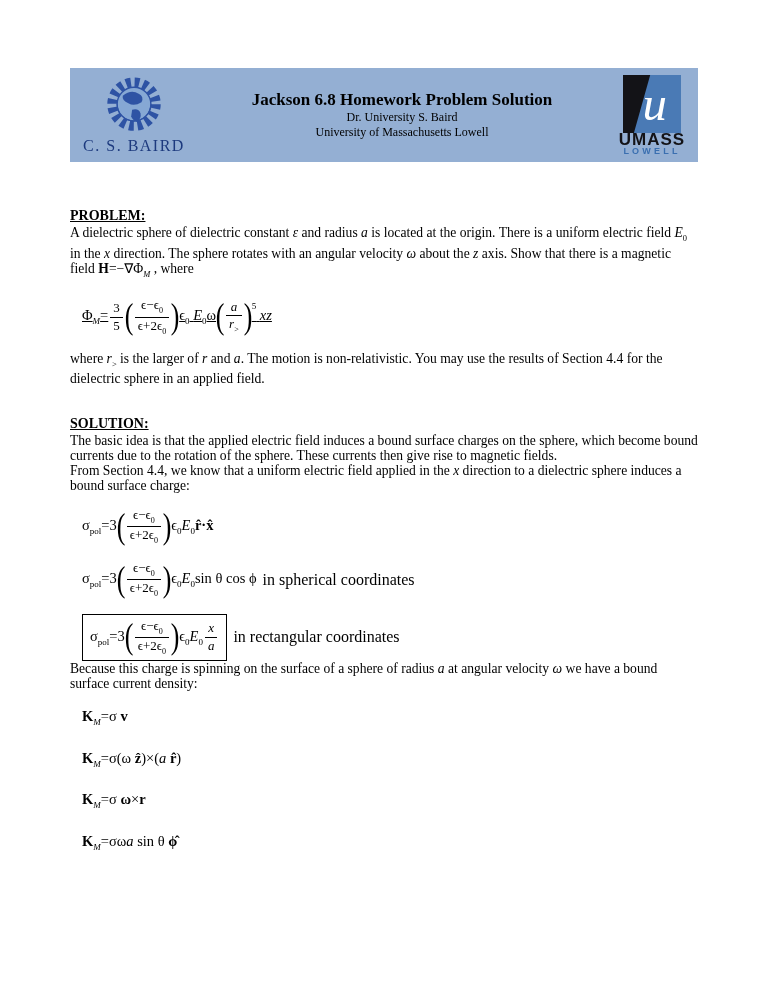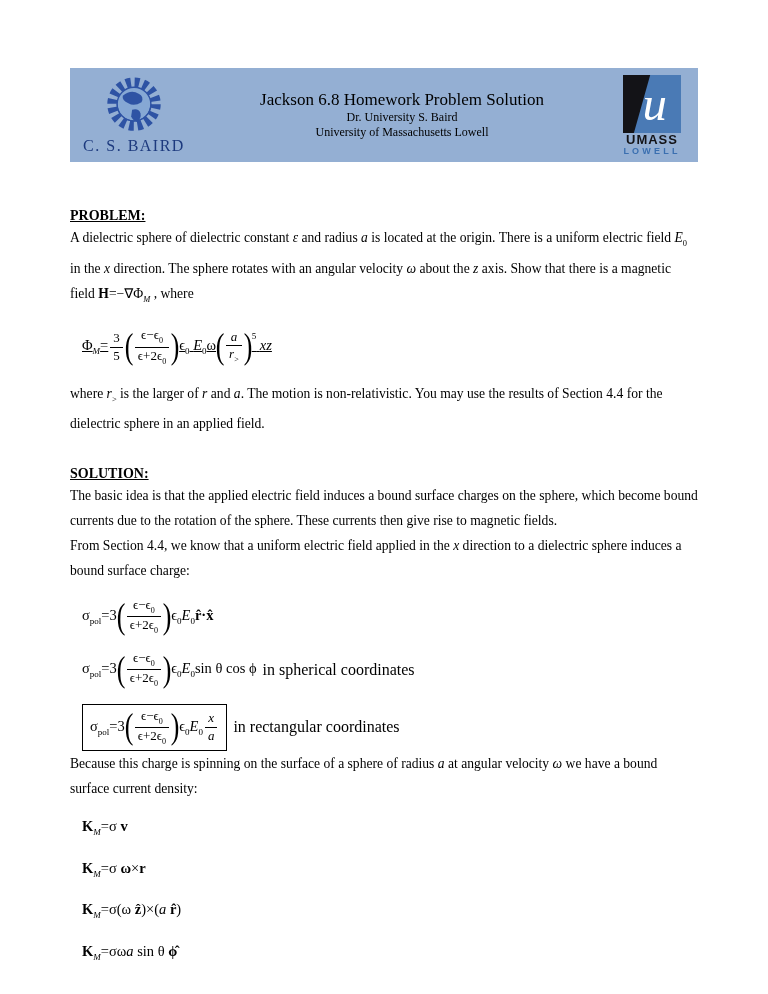--- a/index.html
+++ b/index.html
@@ -8,27 +8,27 @@
     font-family:"Liberation Serif",serif;color:#000;
   }
   .banner{
     margin:68px 70px 0;height:94px;background:#94afd3;
     display:flex;align-items:center;justify-content:space-between;
     padding:0 10px;box-sizing:border-box;
   }
   .baird-logo{width:108px;display:flex;flex-direction:column;align-items:center;}
   .baird-text{font-size:16px;letter-spacing:1.5px;color:#1d3a7e;margin-top:1px;}
   .banner-center{flex:1;text-align:center;}
-  .title{font-size:17px;font-weight:normal;line-height:20px;}
+  .title{font-size:17px;font-weight:bold;line-height:20px;}
   .subline{font-size:12px;line-height:15px;}
   .umass-logo{width:72px;display:flex;flex-direction:column;align-items:center;}
-  .umass-word1{font-family:"Liberation Sans",sans-serif;font-weight:bold;font-size:13px;letter-spacing:1px;color:#131317;line-height:12px;margin-top:1px;}
+  .umass-word1{font-family:"Liberation Sans",sans-serif;font-weight:bold;font-size:17px;letter-spacing:1px;color:#131317;line-height:12px;margin-top:1px;}
   .umass-word2{font-family:"Liberation Sans",sans-serif;font-weight:bold;font-size:9px;letter-spacing:3.2px;color:#3a6fb0;line-height:10px;}
   .content{margin:0 70px;padding-top:44px;}
-  .content p{margin:0;font-size:13.6px;line-height:25px;}
+  .content p{margin:0;font-size:13.6px;line-height:15px;}
   .sec-heading{font-weight:bold;text-decoration:underline;font-size:14px;line-height:19px;}
   .mt12{margin-top:12px;} .mt16{margin-top:16px;} .mt28{margin-top:28px;}
   .it{font-style:italic;} .b{font-weight:bold;}
   sub{font-size:0.62em;} 
   sup{font-size:0.62em;vertical-align:1.25em;}
   .eq{margin:14px 0 0 12px;font-size:14.5px;}
   .eq.first{margin-top:16px;margin-bottom:14px;text-decoration:underline;}
   .eqrow{display:flex;align-items:center;}
   .frac{display:inline-block;vertical-align:middle;text-align:center;font-size:13px;margin:0 2px;}
   .fnum,.fden{display:block;line-height:1.3;padding:0 3px;}
@@ -97,18 +97,18 @@
     <div class="eq">
       <div class="eqrow">
         <span class="eqbox"><span>σ</span><sub>pol</sub><span>=3</span><span class="bigp">(</span><span class="frac"><span class="fnum"><span>ϵ−ϵ</span><sub>0</sub></span><span class="fden"><span>ϵ+2ϵ</span><sub>0</sub></span></span><span class="bigp">)</span><span>ϵ</span><sub>0</sub><span class="it">E</span><sub>0</sub><span class="frac"><span class="fnum"><span class="it">x</span></span><span class="fden"><span class="it">a</span></span></span></span>
         <span class="eqlabel">in rectangular coordinates</span>
       </div>
     </div>
 
     <p class="mt16"><span>Because this charge is spinning on the surface of a sphere of radius </span><span class="it">a</span><span> at angular velocity </span><span class="it">ω</span><span> we have a bound surface current density:</span></p>
 
     <div class="eq keq"><span class="b">K</span><sub class="it">M</sub><span>=σ</span><span>&nbsp;</span><span class="b">v</span></div>
+    <div class="eq keq"><span class="b">K</span><sub class="it">M</sub><span>=σ(ω</span><span>&nbsp;</span><span class="b">ẑ</span><span>)×(</span><span class="it">a</span><span>&nbsp;</span><span class="b">r̂</span><span>)</span></div>
     <div class="eq keq"><span class="b">K</span><sub class="it">M</sub><span>=σ</span><span>&nbsp;</span><span class="b">ω</span><span>×</span><span class="b">r</span></div>
-    <div class="eq keq"><span class="b">K</span><sub class="it">M</sub><span>=σ(ω</span><span>&nbsp;</span><span class="b">ẑ</span><span>)×(</span><span class="it">a</span><span>&nbsp;</span><span class="b">r̂</span><span>)</span></div>
     <div class="eq keq"><span class="b">K</span><sub class="it">M</sub><span>=σ</span><span>ω</span><span class="it">a</span><span>&nbsp;</span><span>sin θ</span><span>&nbsp;</span><span class="b">ϕ̂</span></div>
 
   </div>
 </div>
 
 </body></html>

